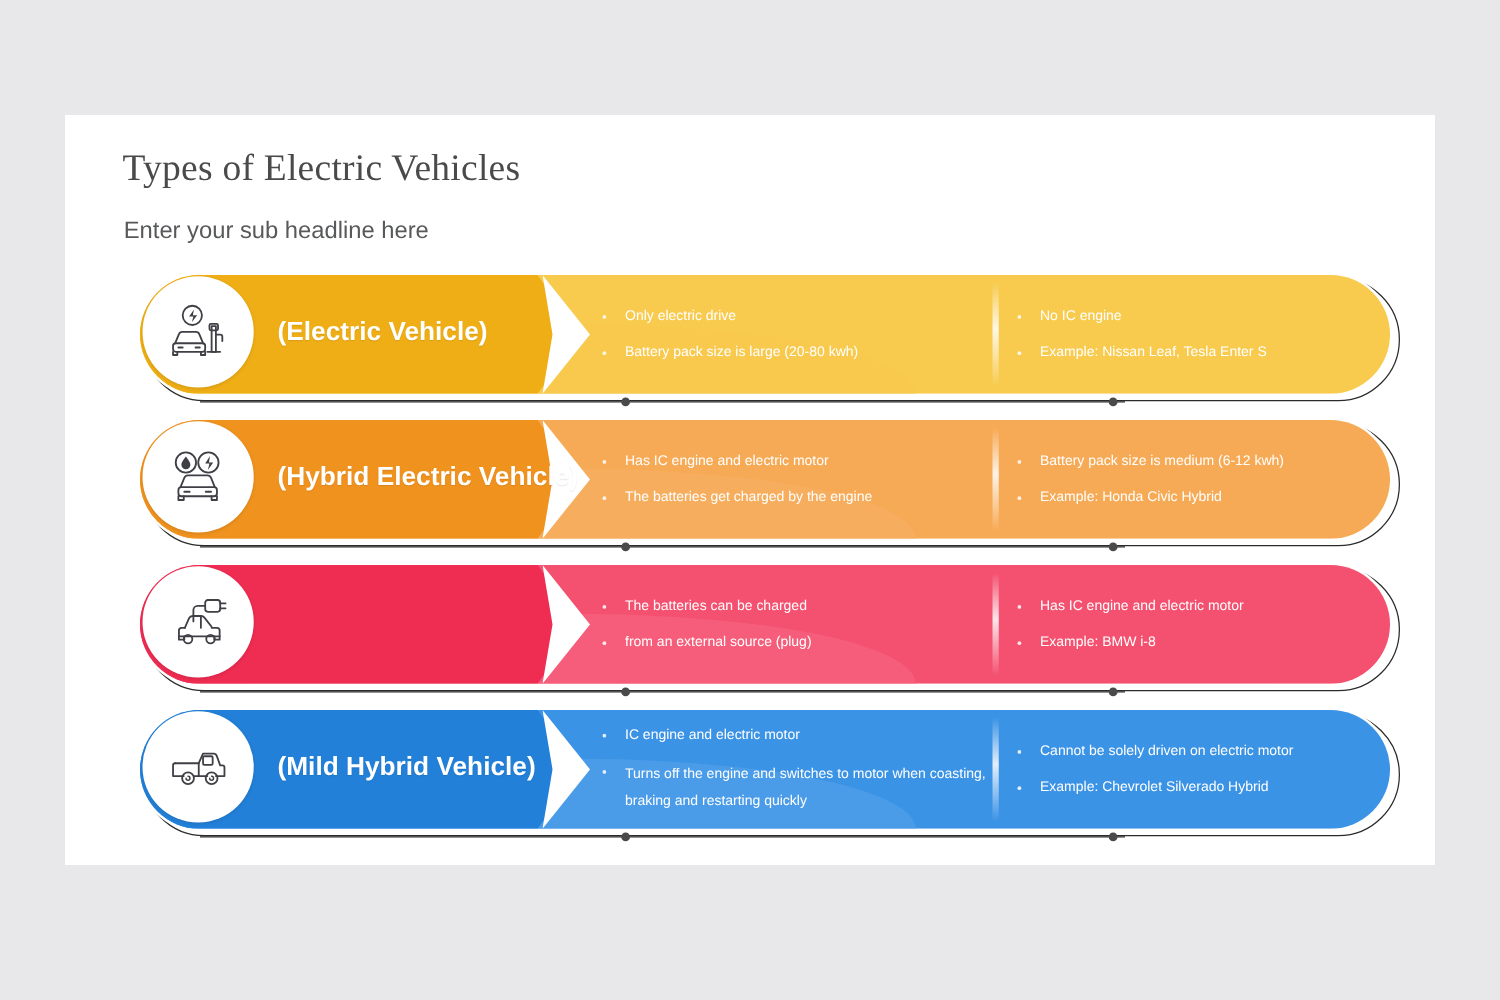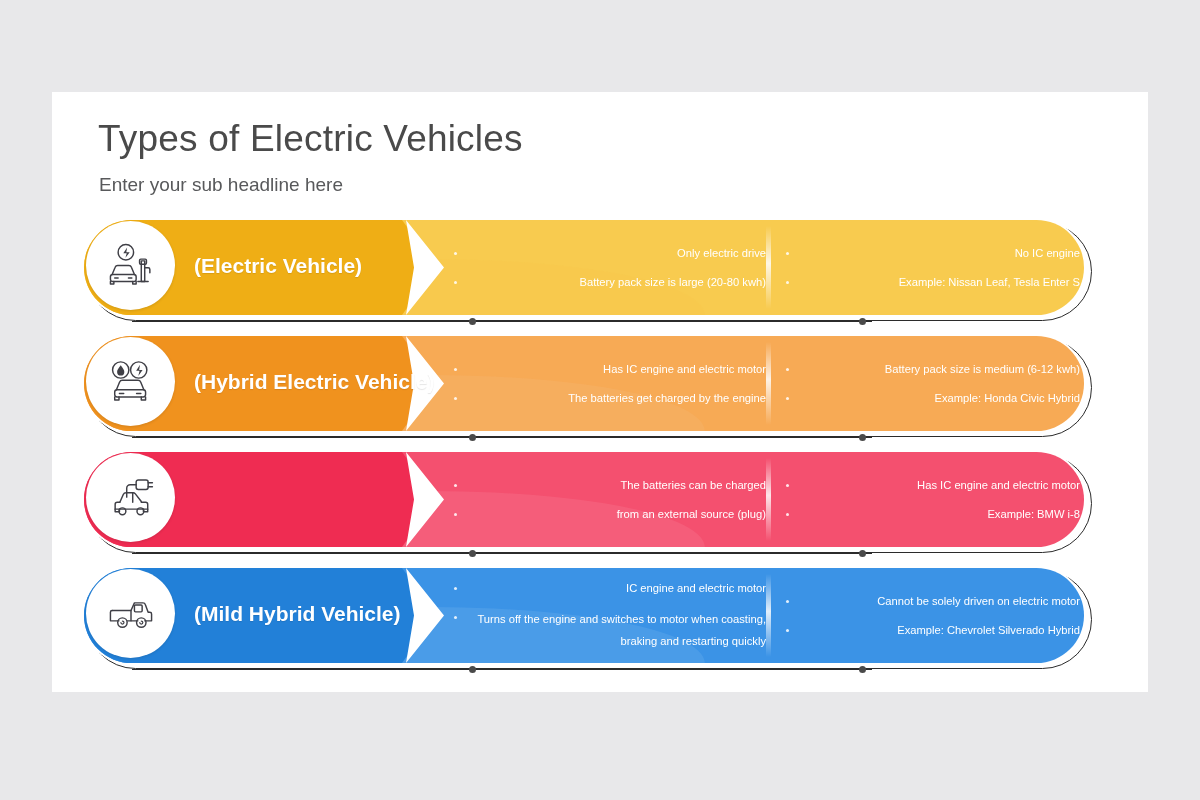--- a/index.html
+++ b/index.html
@@ -11,32 +11,32 @@
     overflow:hidden;
   }
   #slide {
     position:absolute;
     left:52px; top:92px;
     width:1096px; height:600px;
     background:#ffffff;
   }
   #title {
     position:absolute; left:46px; top:26px;
-    font-size:37px; font-weight:400; color:#4a4a4a;
-    letter-spacing:.2px; white-space:nowrap;
+    font-size:30px; font-weight:400; color:#4a4a4a;
+    letter-spacing:.2px; white-space:nowrap;font-family:Liberation Serif, serif;
   }
   #subtitle {
     position:absolute; left:47px; top:82px;
     font-size:19px; font-weight:400; color:#58595b;
     white-space:nowrap;
   }
 
   #rows { position:absolute; left:0; top:0; width:100%; height:100%; }
 
-  .row { position:absolute; left:30px; width:1010px; height:103px;text-align:right; }
+  .row { position:absolute; left:58px; width:1010px; height:103px; }
   .row.r1 { top:126px; }
   .row.r2 { top:242px; }
   .row.r3 { top:358px; }
   .row.r4 { top:474px; }
 
   
   .outline {
     position:absolute; left:4px; top:4px;
     width:1006px; height:99px;
     border:1.4px solid #2b2b2b;

